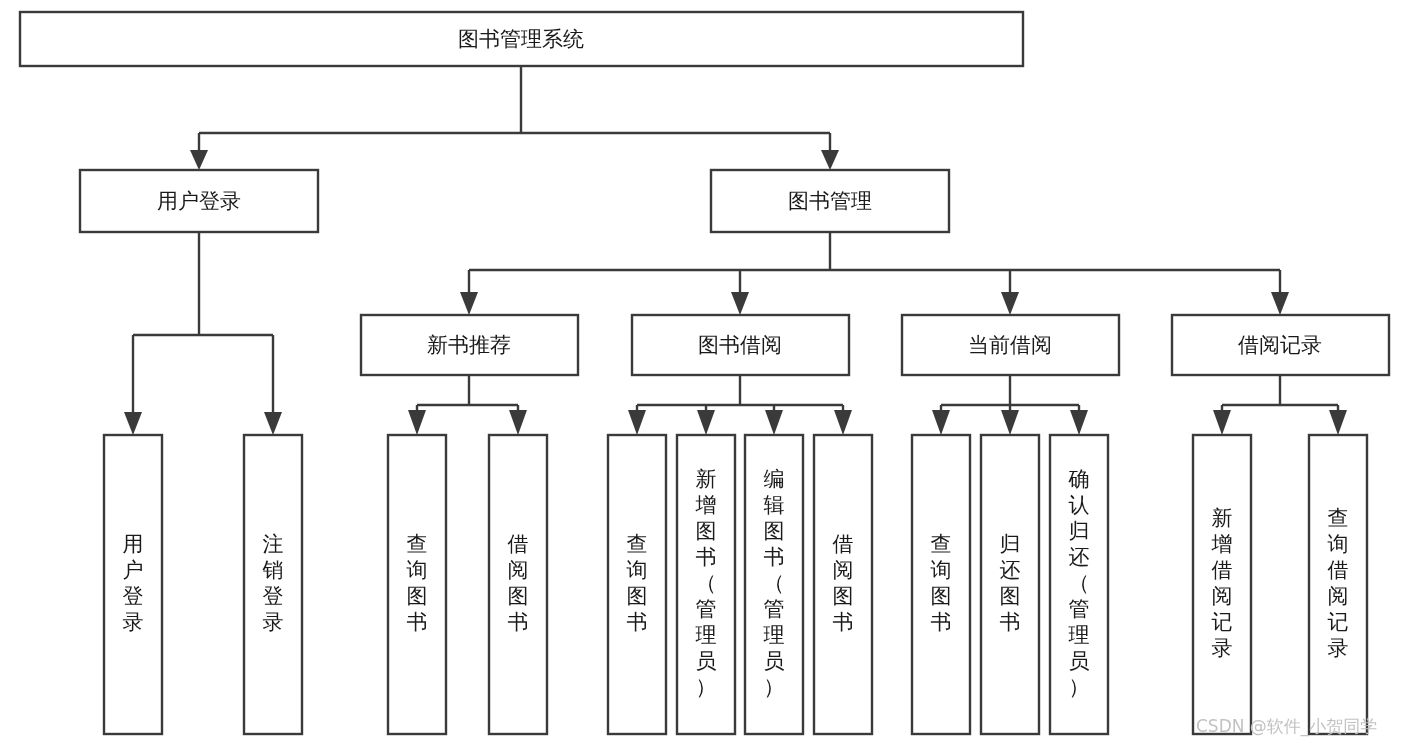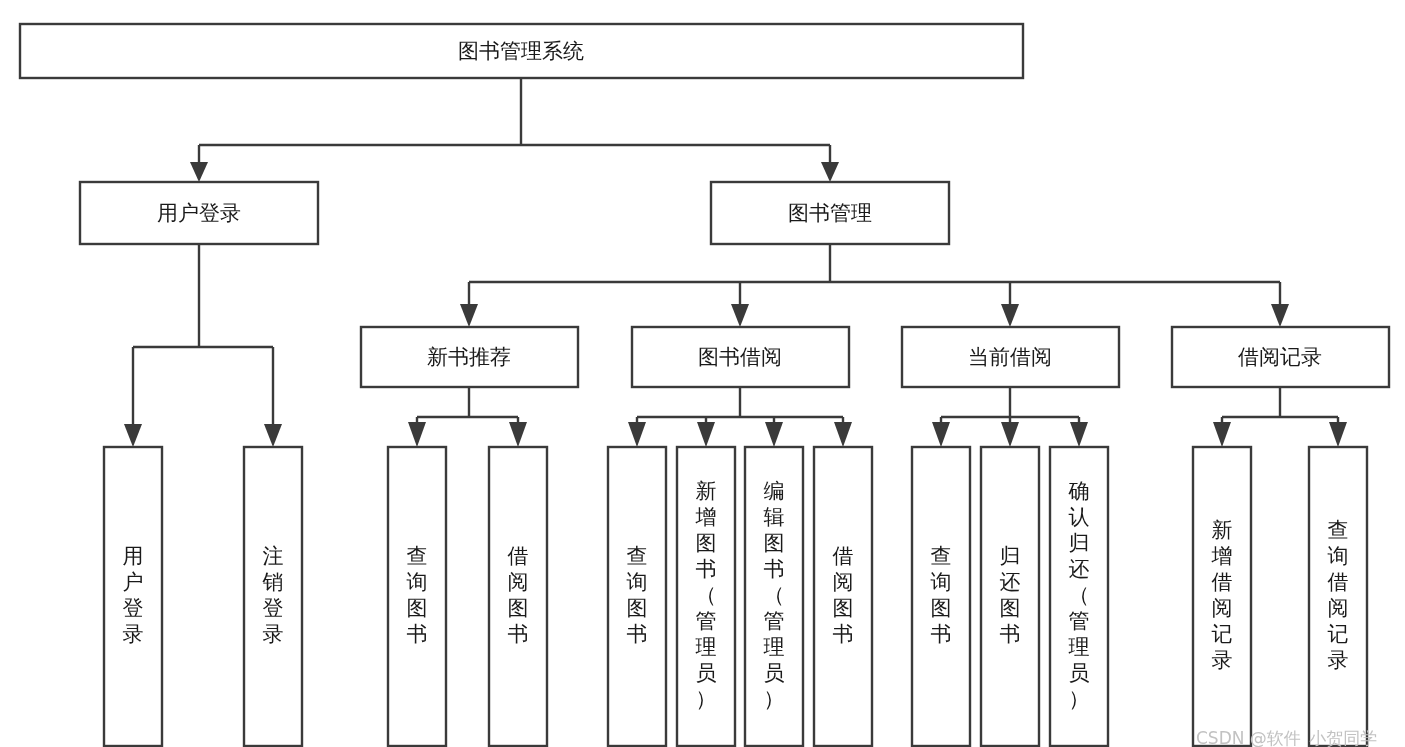--- a/index.html
+++ b/index.html
@@ -13,21 +13,20 @@
     position: relative;
     font-family: "DejaVu Sans", "Liberation Sans", sans-serif;
     overflow: hidden;
   }
   #diagram-root {
     position: absolute;
     left: 0;
     top: 0;
     width: 1405px;
     height: 565px;
-    margin-top: 12px;
   }
   .node-box {
     fill: #ffffff;
     stroke: #3a3a3a;
     stroke-width: 2.4;
   }
   .connector {
     stroke: #3a3a3a;
     stroke-width: 2.4;
     fill: none;

